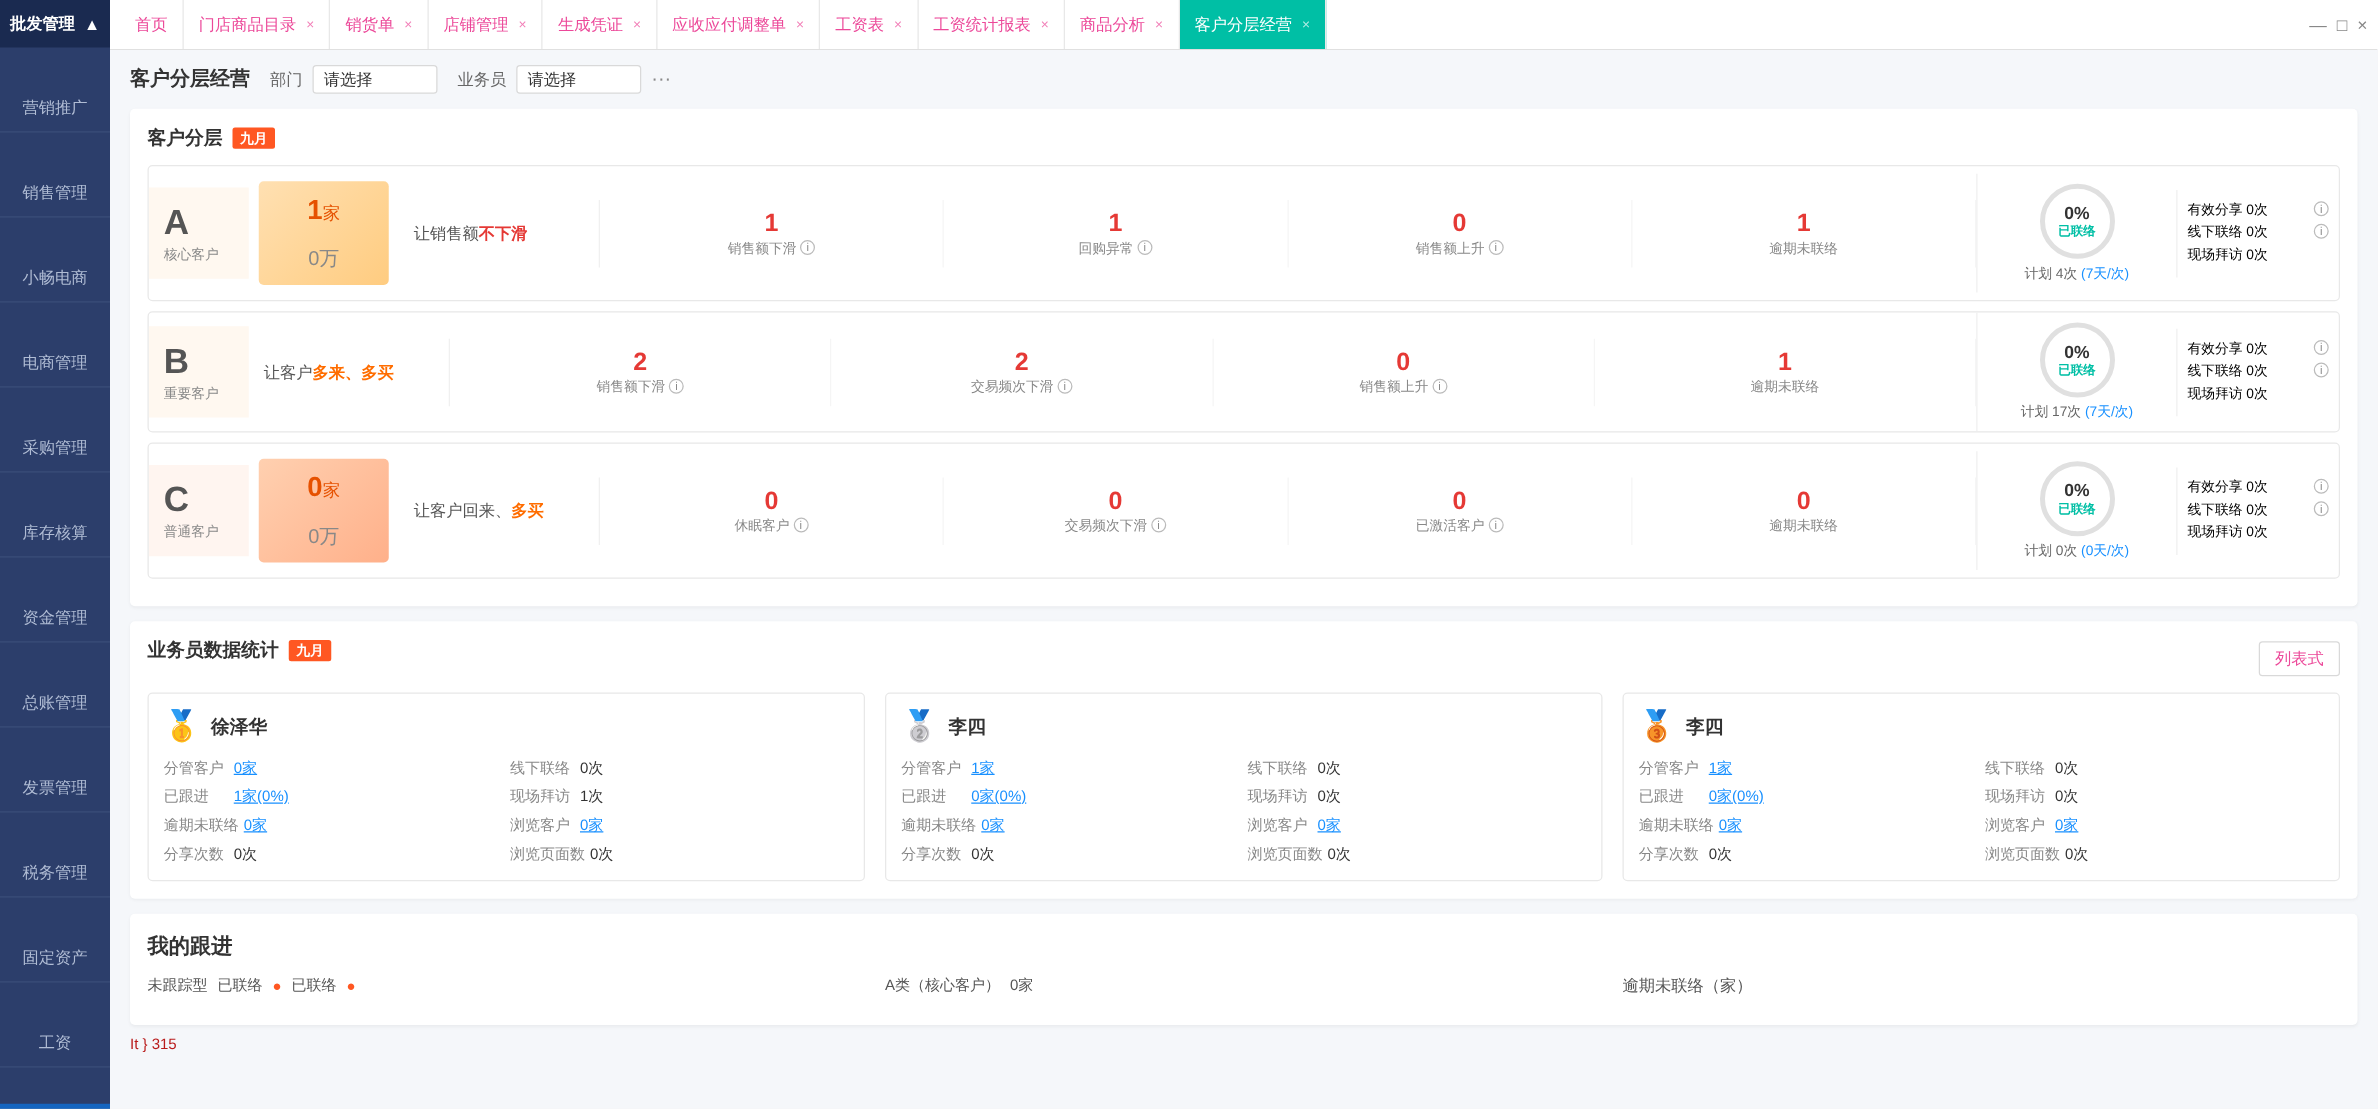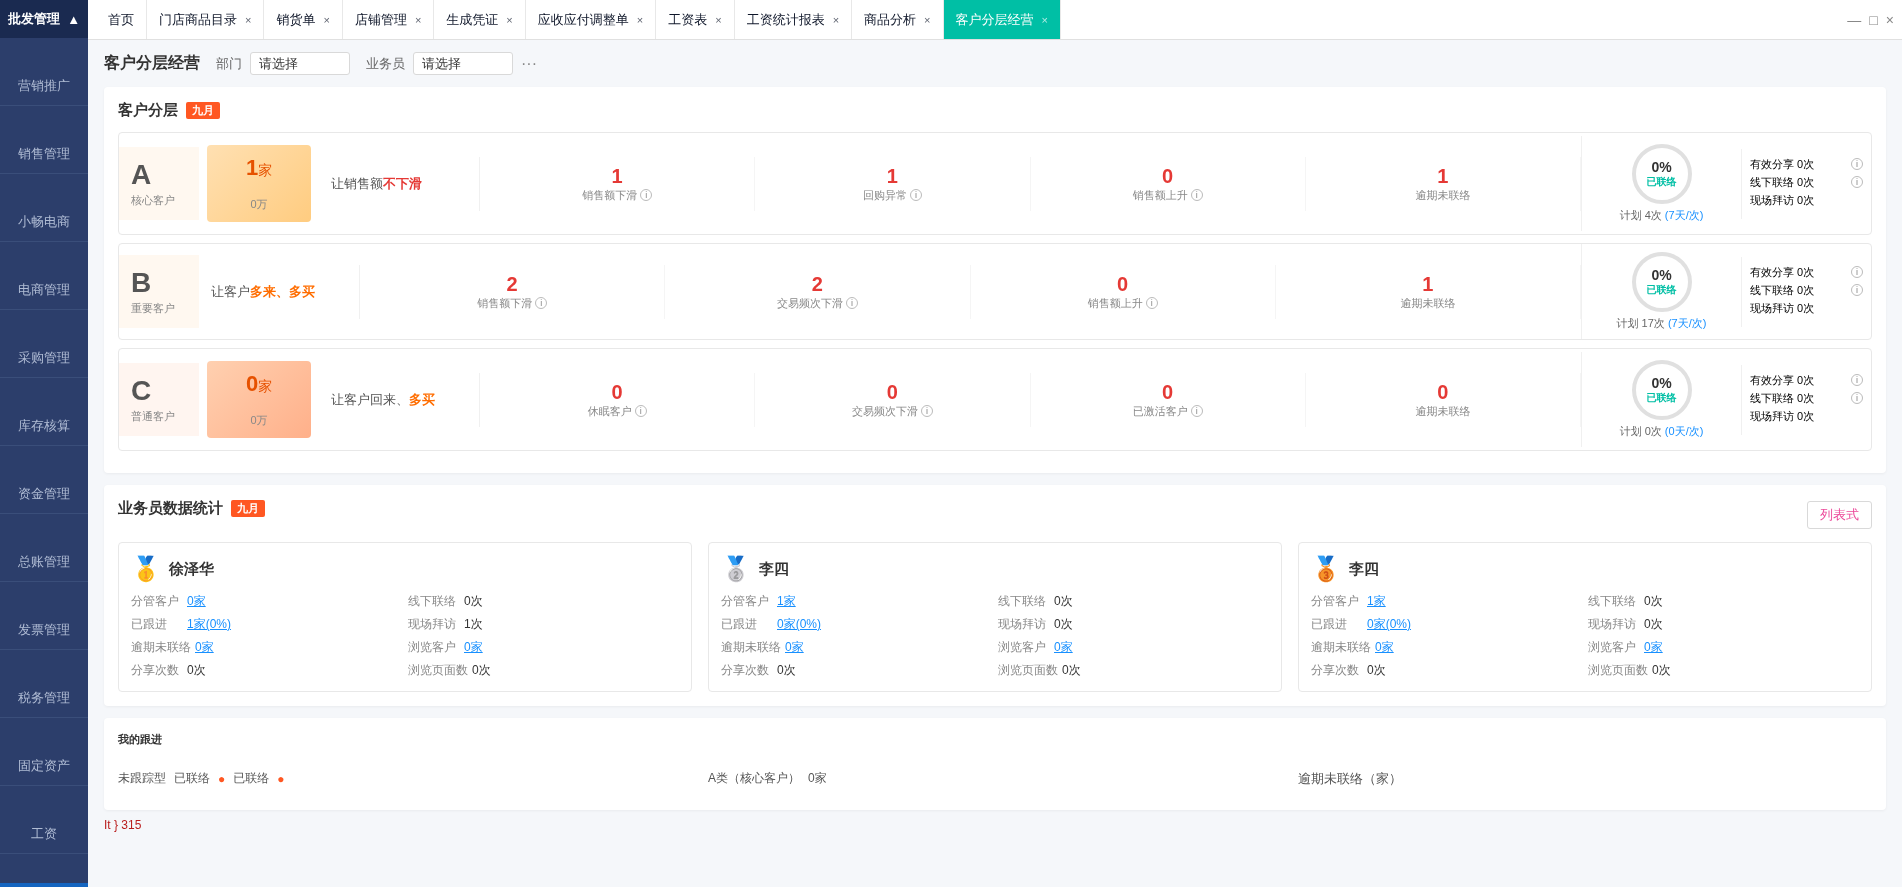--- a/index.html
+++ b/index.html
@@ -64,21 +64,21 @@
       flex-shrink: 0;
     }
     .tab {
       padding: 0 12px;
       height: 40px;
       display: flex;
       align-items: center;
       font-size: 13px;
       cursor: pointer;
       white-space: nowrap;
-      color: #0f172a;
+      color: #ec4899;
       border-right: 1px solid #e8e8e8;
       gap: 4px;
     }
     .tab.active {
       background: #00bfa5;
       color: #fff;
     }
     .tab .close-x {
       font-size: 11px;
       margin-left: 4px;
@@ -192,21 +192,21 @@
     .tier-count-shape {
       border-radius: 4px;
       padding: 10px 12px;
       text-align: center;
     }
     .tier-count-num {
       font-size: 22px;
       font-weight: bold;
       color: #e65100;
     }
-    .tier-sales { font-size: 11px; color: #888; margin-top: 16px; }
+    .tier-sales { font-size: 16px; color: #888; margin-top: 16px; }
     .tier-suggestion {
       width: 160px;
       padding: 0 12px;
       font-size: 13px;
       color: #555;
       flex-shrink: 0;
     }
     .tier-suggestion span { font-weight: bold; }
     .tier-suggestion .red { color: #e53935; }
     .tier-suggestion .orange { color: #ff6d00; }
@@ -355,24 +355,24 @@
       font-size: 12px;
       color: #555;
     }
     .staff-stat-item .label { color: #888; min-width: 52px; }
     .staff-stat-item .val { color: #1890ff; cursor: pointer; text-decoration: underline; }
     .staff-stat-item .val-plain { color: #333; }
 
     
     .followup-section { background: #fff; border-radius: 4px; padding: 14px; box-shadow: 0 1px 3px rgba(0,0,0,0.05); }
     .followup-title {
-      font-size: 11px;
+      font-size: 17px;
       font-weight: bold;
       color: #333;
-      margin-bottom: 23px;
+      margin-bottom: 12px;
     }
     .followup-grid {
       display: flex;
       gap: 16px;
     }
     .followup-col {
       flex: 1;
     }
     .followup-col-title {
       font-size: 13px;

